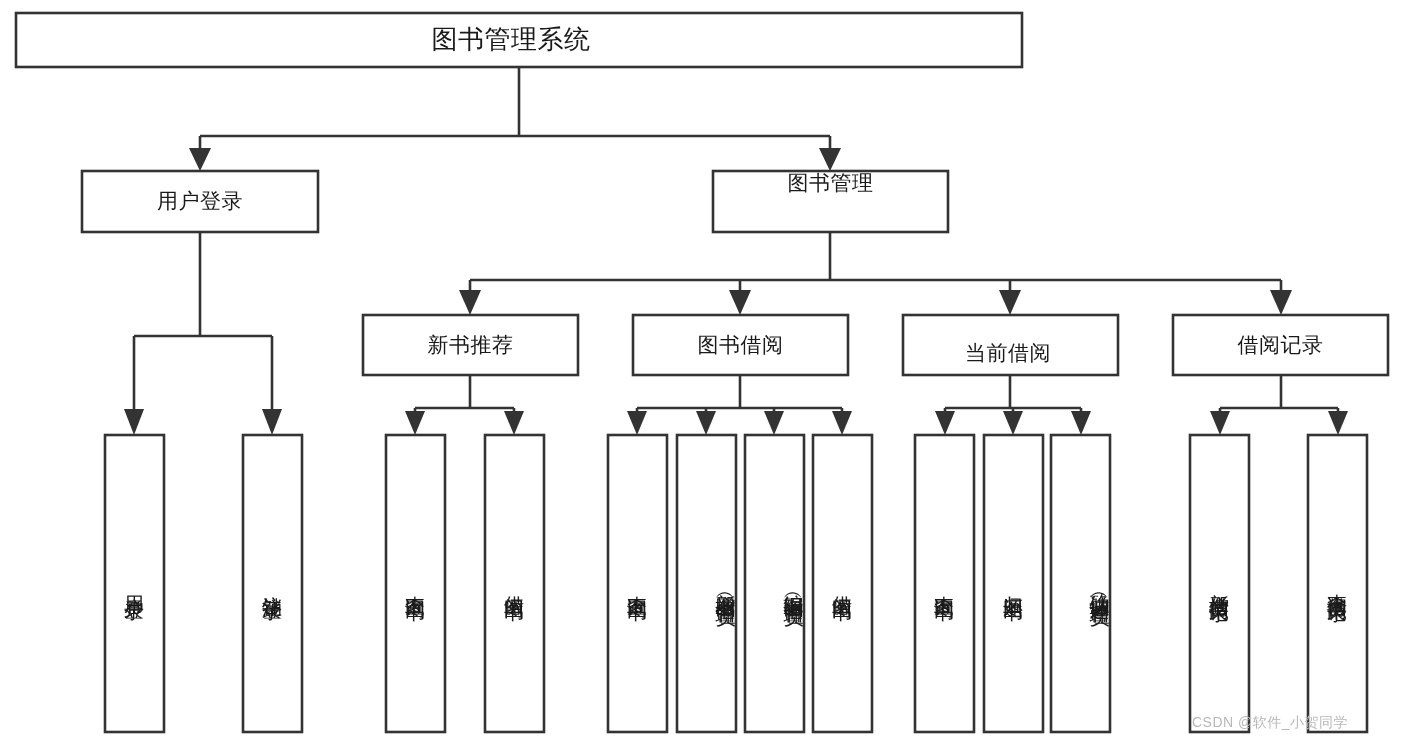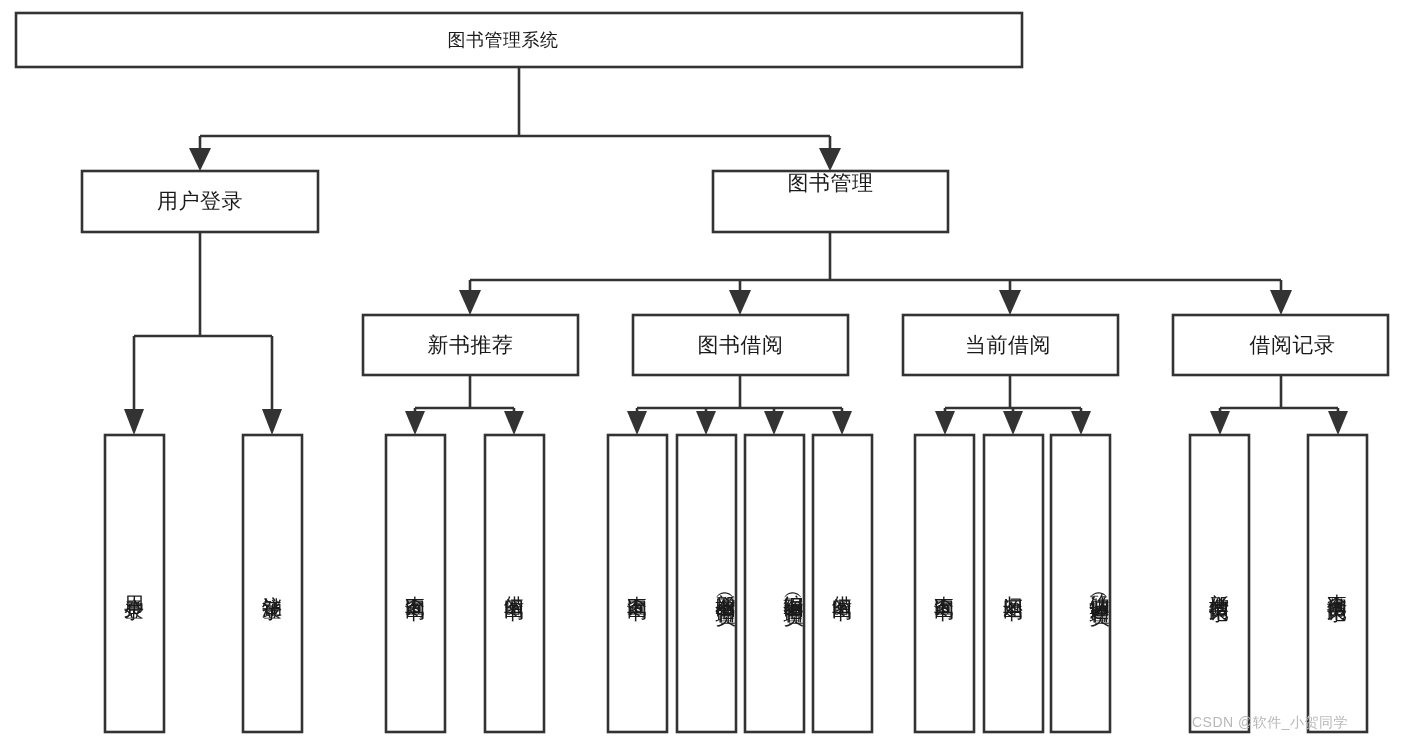--- a/index.html
+++ b/index.html
@@ -173,29 +173,29 @@
     <g>
       <path class="connector" d="M1281,375 L1281,408"></path>
       <path class="connector" d="M1220,408 L1338,408"></path>
       <path class="connector" d="M1220,408 L1220,414"></path>
       <path class="connector" d="M1338,408 L1338,414"></path>
       <polygon class="arrow-head" points="1210,411 1230,411 1220,435"></polygon>
       <polygon class="arrow-head" points="1328,411 1348,411 1338,435"></polygon>
     </g>
   </svg>
 
-  <div class="node-label" style="left:0; top:13px; width:1006px; height:54px; font-size:18px;">图书管理系统</div>
+  <div class="node-label" style="left:8px; top:13px; width:1006px; height:54px; font-size:26px;">图书管理系统</div>
 
   <div class="node-label" style="left:82px; top:171px; width:236px; height:61px;">用户登录</div>
   <div class="node-label" style="left:713px; top:153px; width:235px; height:61px;">图书管理</div>
 
   <div class="node-label" style="left:363px; top:315px; width:215px; height:60px;">新书推荐</div>
   <div class="node-label" style="left:633px; top:315px; width:215px; height:60px;border-radius:27px;">图书借阅</div>
-  <div class="node-label" style="left:903px; top:315px; width:210px; height:60px;">当前借阅</div>
-  <div class="node-label" style="left:1173px; top:315px; width:215px; height:60px;margin-left:12px;">借阅记录</div>
+  <div class="node-label" style="left:903px; top:323px; width:210px; height:60px;">当前借阅</div>
+  <div class="node-label" style="left:1173px; top:315px; width:215px; height:60px;">借阅记录</div>
 
   <div class="node-label vertical" style="left:105px; top:435px; width:59px; height:297px;">用户登录</div>
   <div class="node-label vertical" style="left:243px; top:435px; width:59px; height:297px;">注销登录</div>
 
   <div class="node-label vertical" style="left:386px; top:435px; width:59px; height:297px;">查询图书</div>
   <div class="node-label vertical" style="left:485px; top:435px; width:59px; height:297px;">借阅图书</div>
 
   <div class="node-label vertical" style="left:608px; top:435px; width:59px; height:297px;">查询图书</div>
   <div class="node-label vertical" style="left:677px; top:435px; width:59px; height:297px; align-items:flex-start; padding-top:6px; box-sizing:border-box;">新增图书（管理员）</div>
   <div class="node-label vertical" style="left:745px; top:435px; width:59px; height:297px; align-items:flex-start; padding-top:6px; box-sizing:border-box;">编辑图书（管理员）</div>

